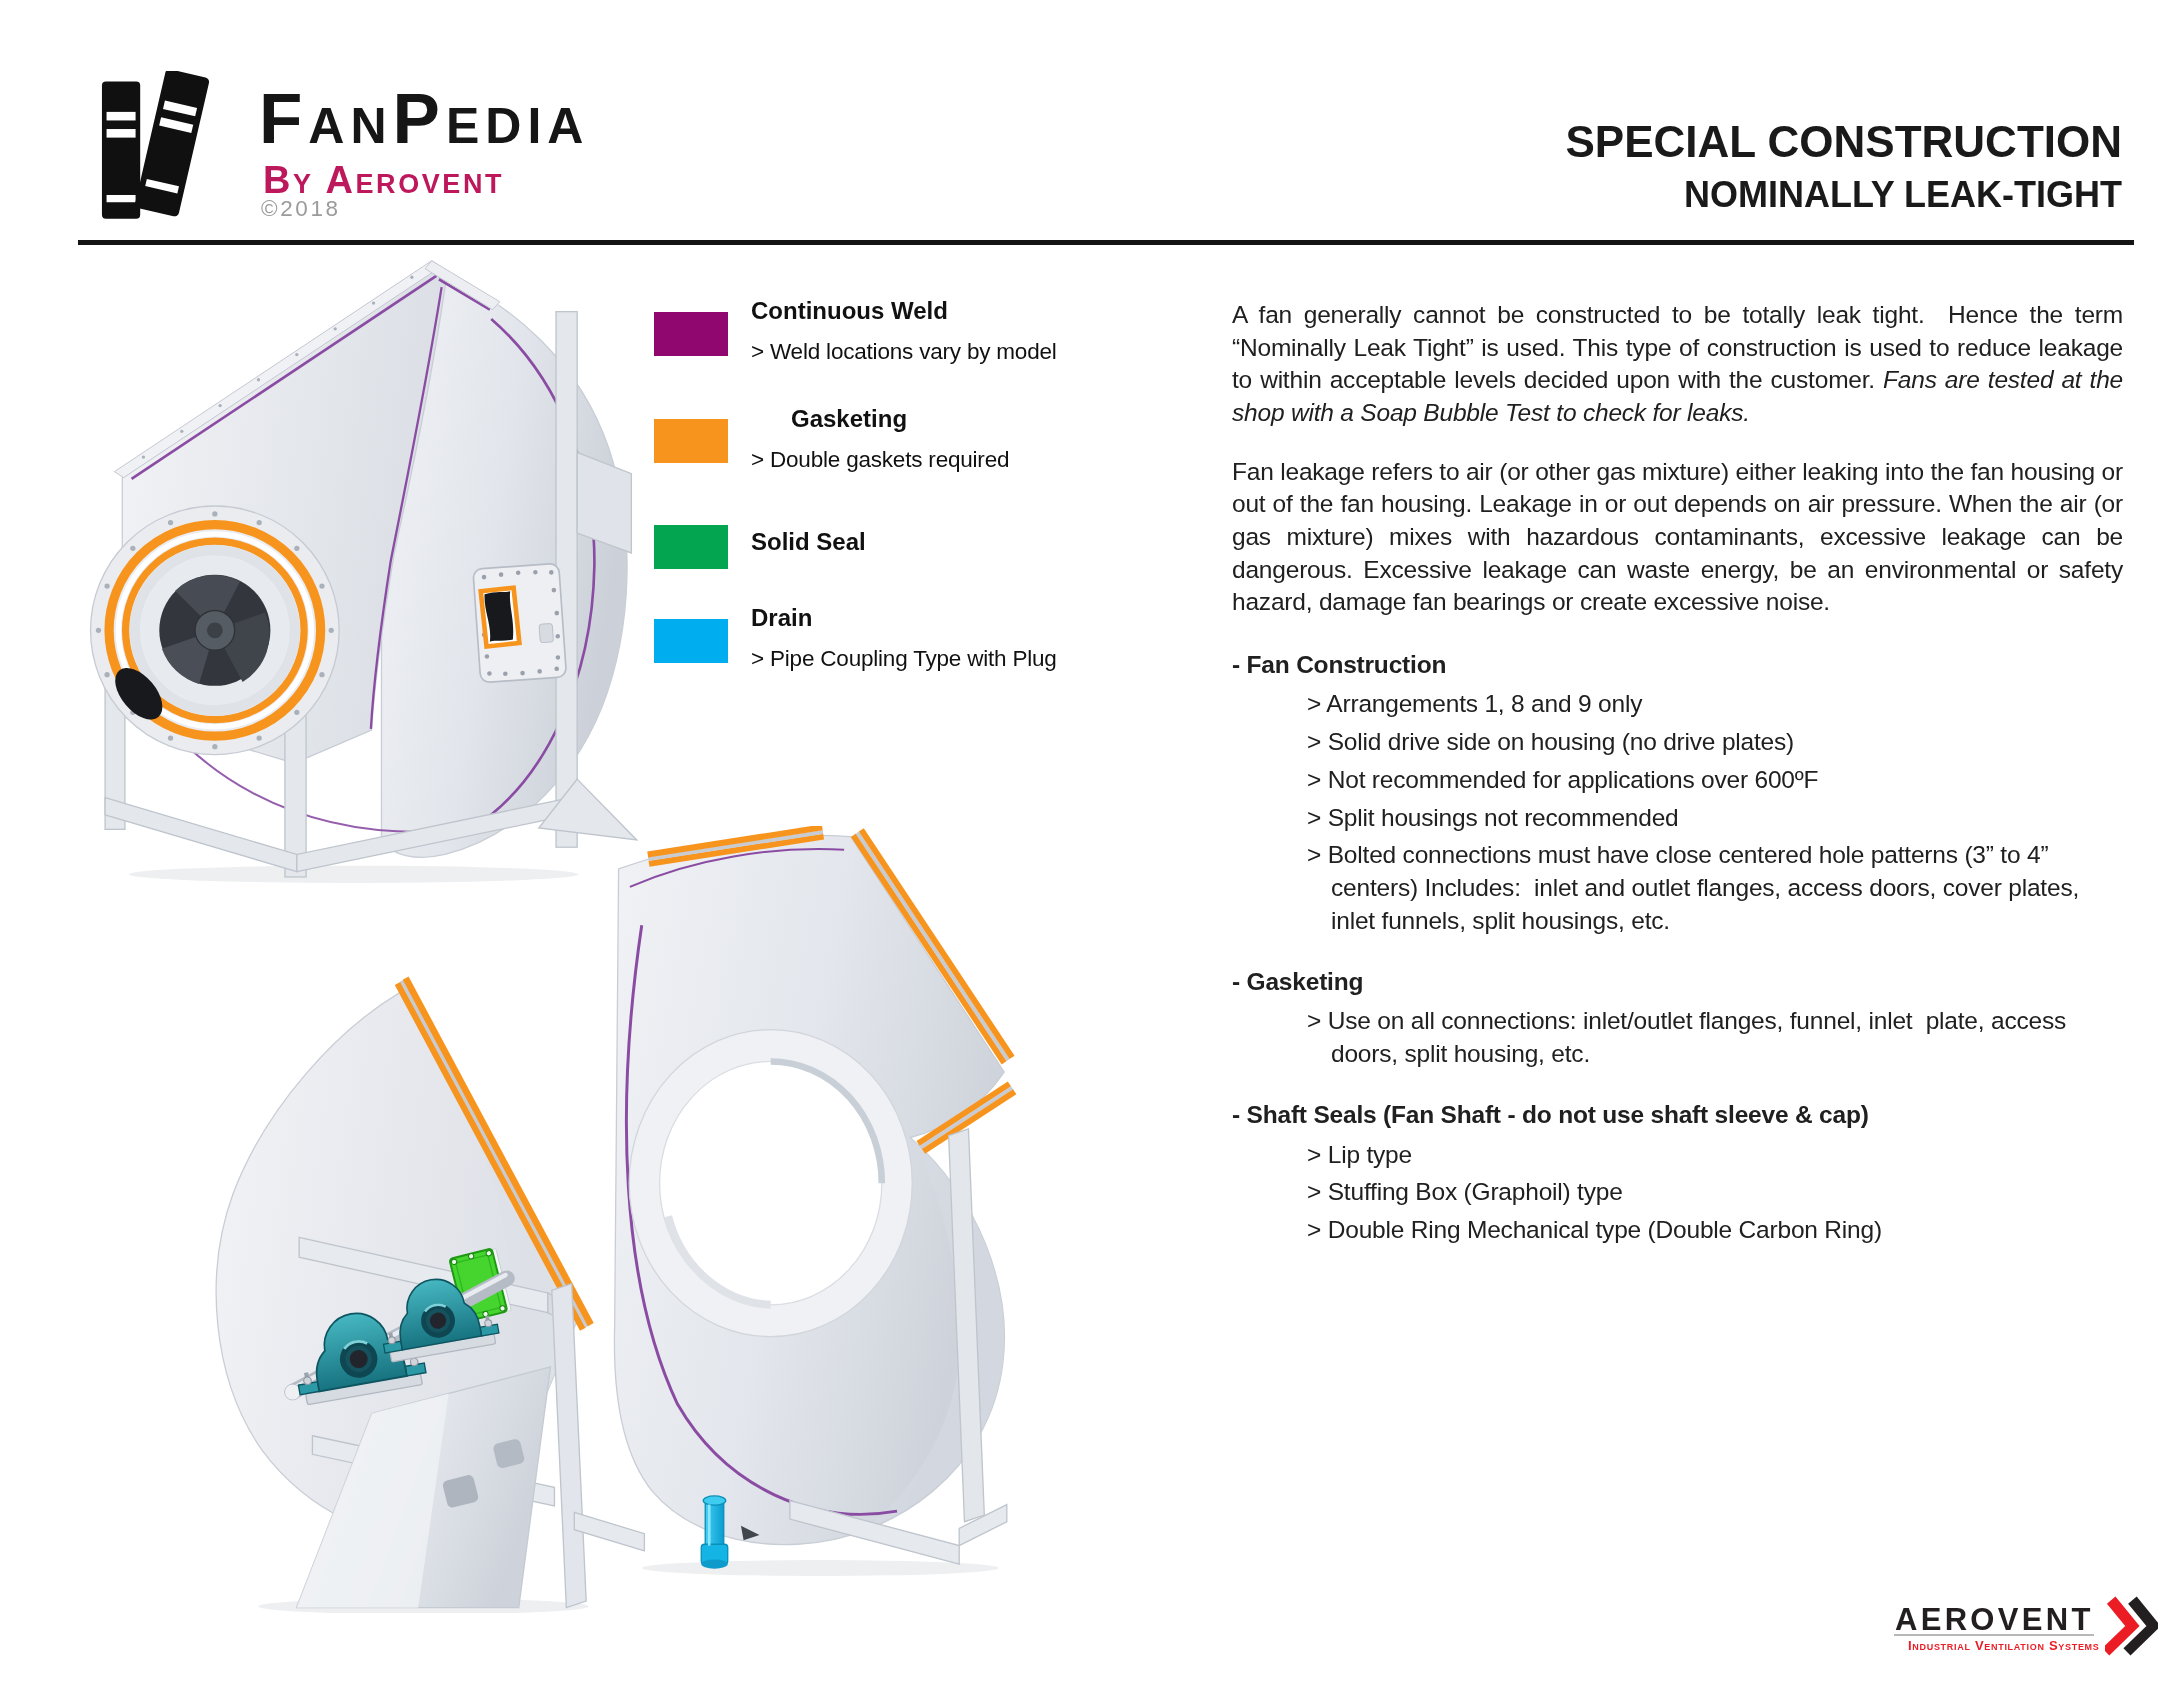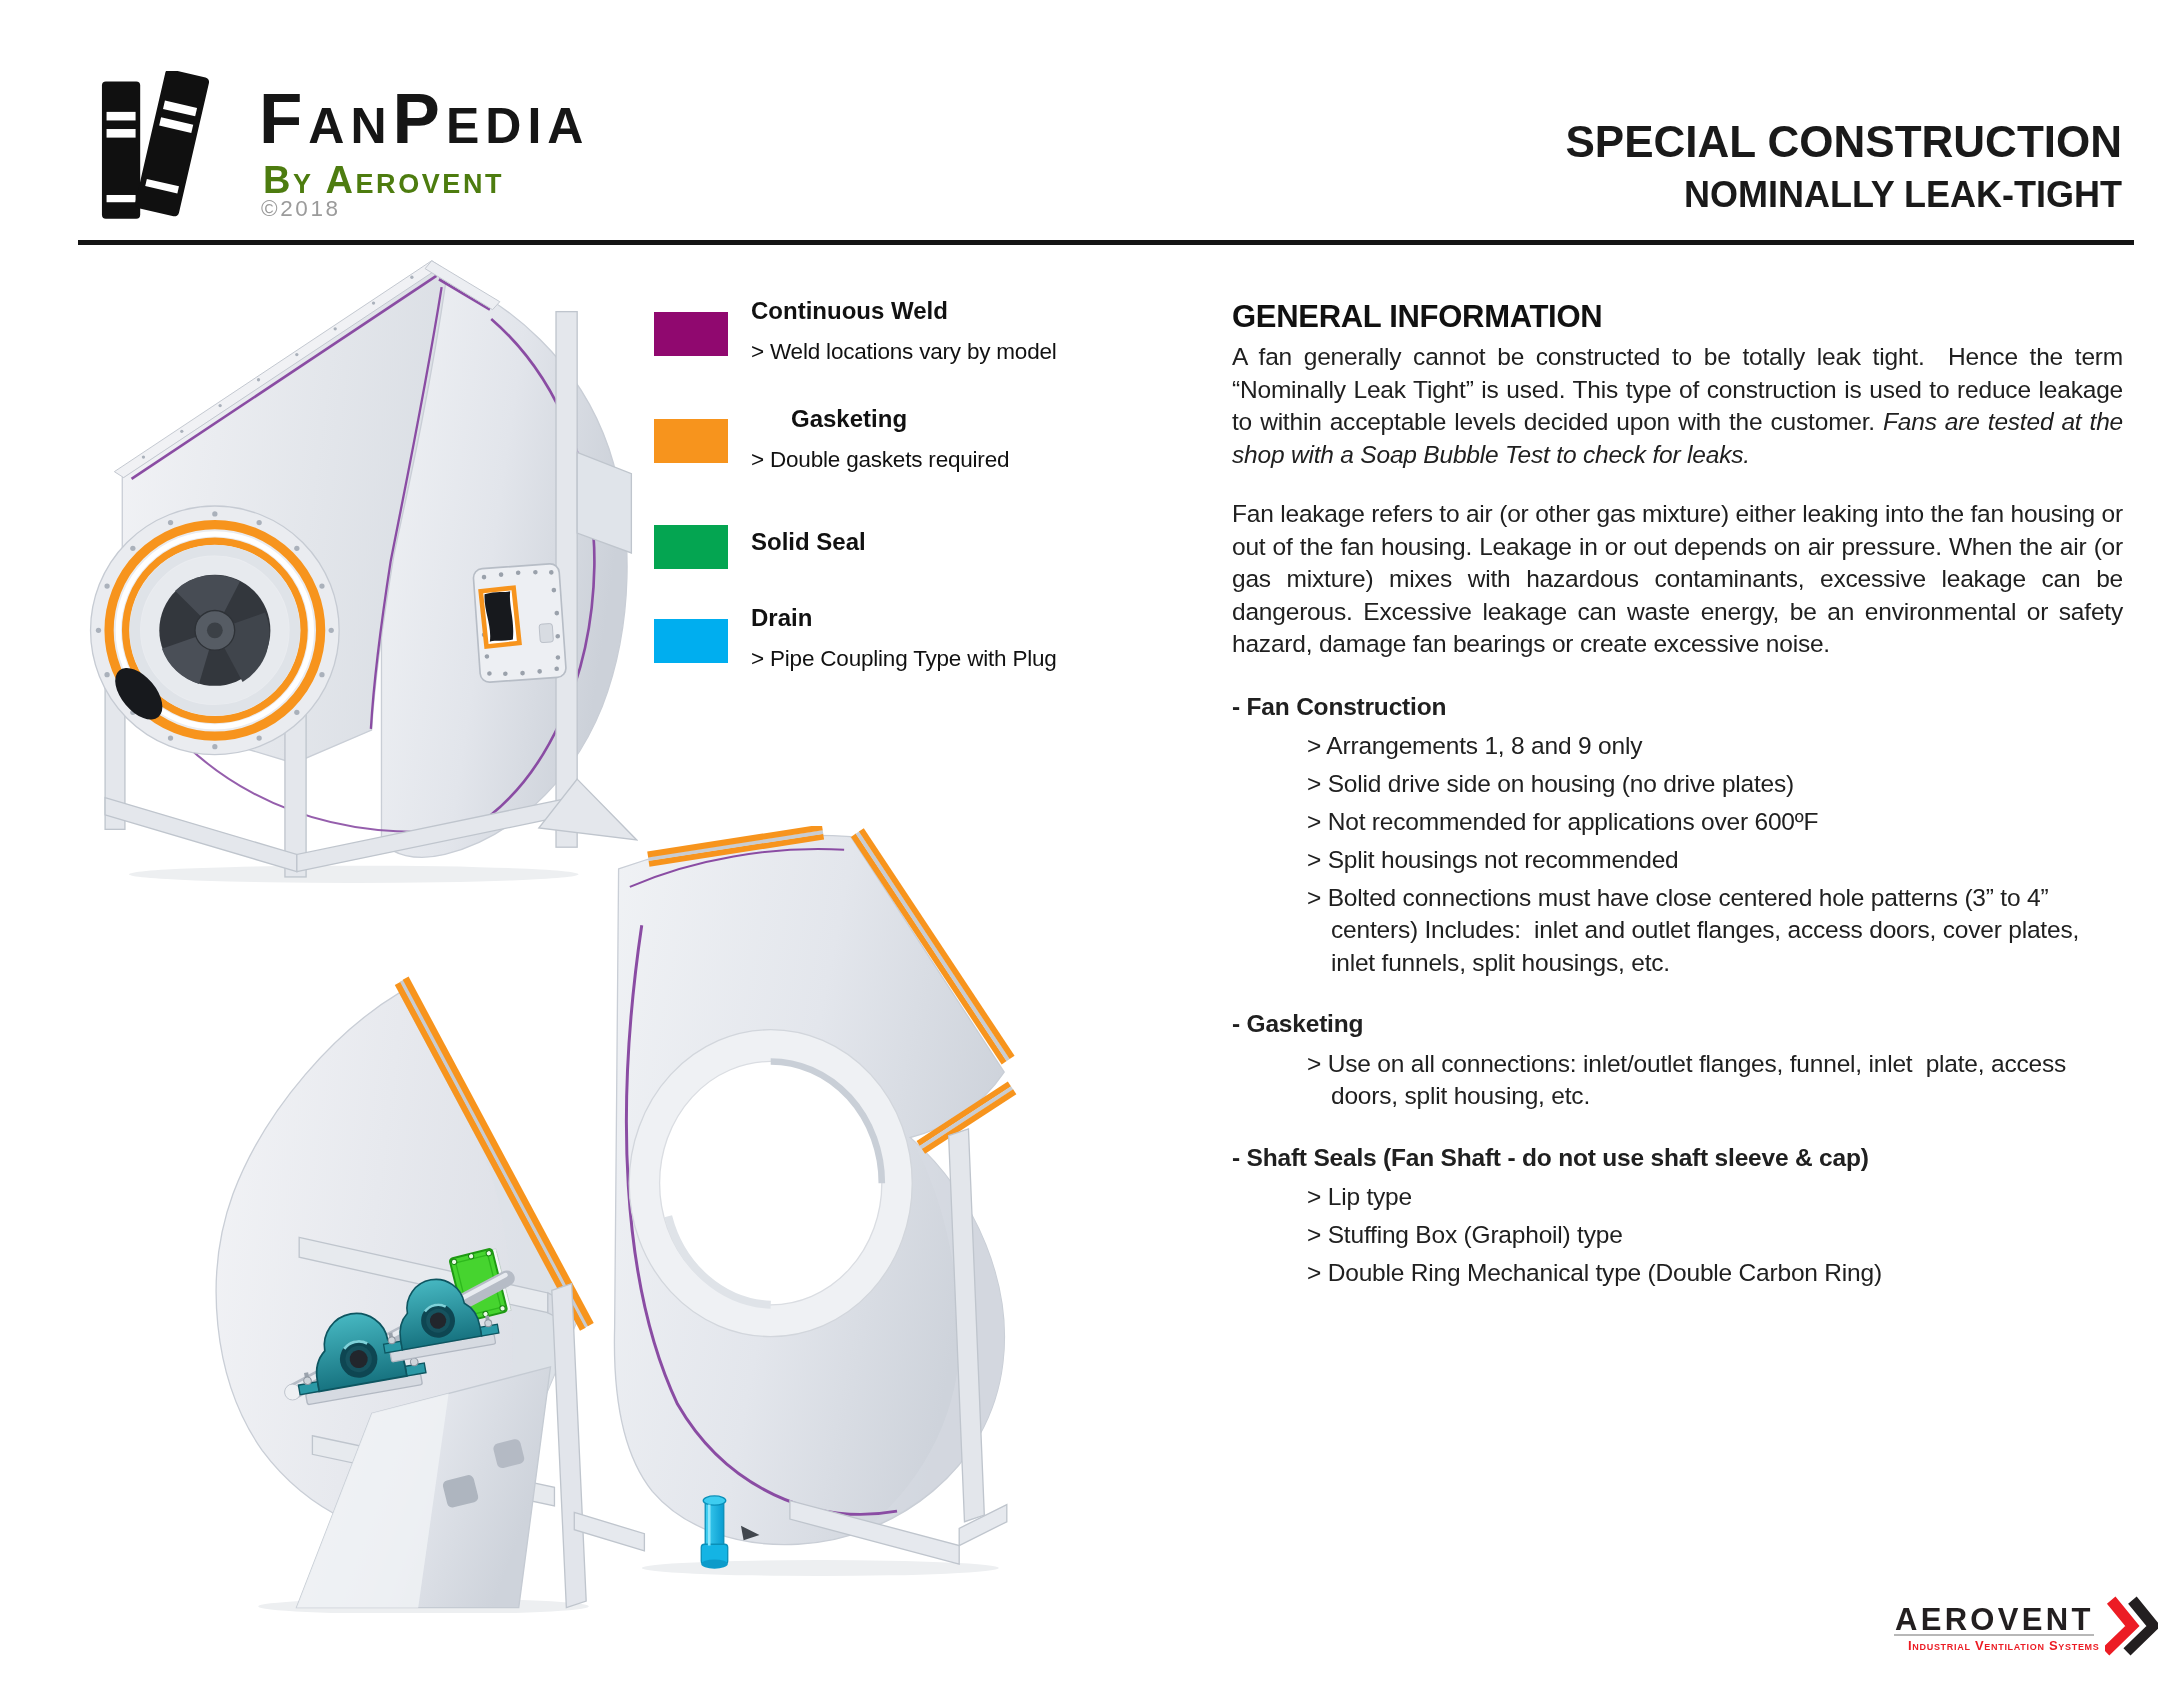--- a/index.html
+++ b/index.html
@@ -50,21 +50,21 @@
     <rect x="17" y="88" width="44" height="13" fill="#fff"></rect>
     <rect x="17" y="188" width="44" height="11" fill="#fff"></rect>
     <g transform="rotate(13 120 120)">
       <rect x="80" y="2" width="68" height="216" rx="7" fill="#101010"></rect>
       <rect x="89" y="50" width="50" height="13" fill="#fff"></rect>
       <rect x="89" y="76" width="50" height="13" fill="#fff"></rect>
       <rect x="89" y="172" width="50" height="11" fill="#fff"></rect>
     </g>
   </svg>
   <div class="abs logo-title">FanPedia</div>
-  <div class="abs logo-byline" style="color: #4d7c0f;">By Aerovent</div>
+  <div class="abs logo-byline" style="color: #be185d;">By Aerovent</div>
   <div class="abs logo-copy">©2018</div>
 
   <div class="abs doc-title">SPECIAL CONSTRUCTION</div>
   <div class="abs doc-subtitle">NOMINALLY LEAK-TIGHT</div>
   <div class="abs divider"></div>
 
   <div class="abs swatch" style="left: 654px; top: 312px; background: rgb(144, 8, 111);"></div>
   <div class="abs lg-label" style="left:751px;top:298px;">Continuous Weld</div>
   <div class="abs lg-note" style="left:751px;top:339px;">&gt; Weld locations vary by model</div>
 
@@ -311,21 +311,20 @@
       <path d="M 940,1058 L 968,1072 L 944,1080 Z" fill="#41464d"></path>
       <rect x="886" y="1020" width="28" height="74" fill="url(#f2cyan)" stroke="#0a8fb8" stroke-width="2"></rect>
       <ellipse cx="900" cy="1020" rx="17" ry="7" fill="#3ecdf0" stroke="#0a8fb8" stroke-width="2"></ellipse>
       <rect x="880" y="1086" width="40" height="30" rx="5" fill="#14b4e4" stroke="#0a8fb8" stroke-width="2"></rect>
       <ellipse cx="900" cy="1116" rx="20" ry="7" fill="#0c9bca"></ellipse>
       <line x1="892" y1="1026" x2="892" y2="1088" stroke="#8ee6fb" stroke-width="4"></line>
     </g>
   </svg>
 
   <div class="abs gi">
-    <h2>GENERAL INFORMATION</h2>
     <p class="p1"><span>A fan generally cannot be constructed to be totally leak tight.&nbsp; Hence the term “Nominally Leak Tight” is used. This type of construction is used to reduce leakage to within acceptable levels decided upon with the customer. </span><span class="it">Fans are tested at the shop with a Soap Bubble Test to check for leaks.</span></p>
     <p>Fan leakage refers to air (or other gas mixture) either leaking into the fan housing or out of the fan housing. Leakage in or out depends on air pressure. When the air (or gas mixture) mixes with hazardous contaminants, excessive leakage can be dangerous. Excessive leakage can waste energy, be an environmental or safety hazard, damage fan bearings or create excessive noise.</p>
 
     <div class="sec">
       <div class="sec-h">- Fan Construction</div>
       <div class="item">&gt; Arrangements 1, 8 and 9 only</div>
       <div class="item">&gt; Solid drive side on housing (no drive plates)</div>
       <div class="item">&gt; Not recommended for applications over 600ºF</div>
       <div class="item">&gt; Split housings not recommended</div>
       <div class="item">&gt; Bolted connections must have close centered hole patterns (3” to 4” centers) Includes:&nbsp; inlet and outlet flanges, access doors, cover plates, inlet funnels, split housings, etc.</div>

